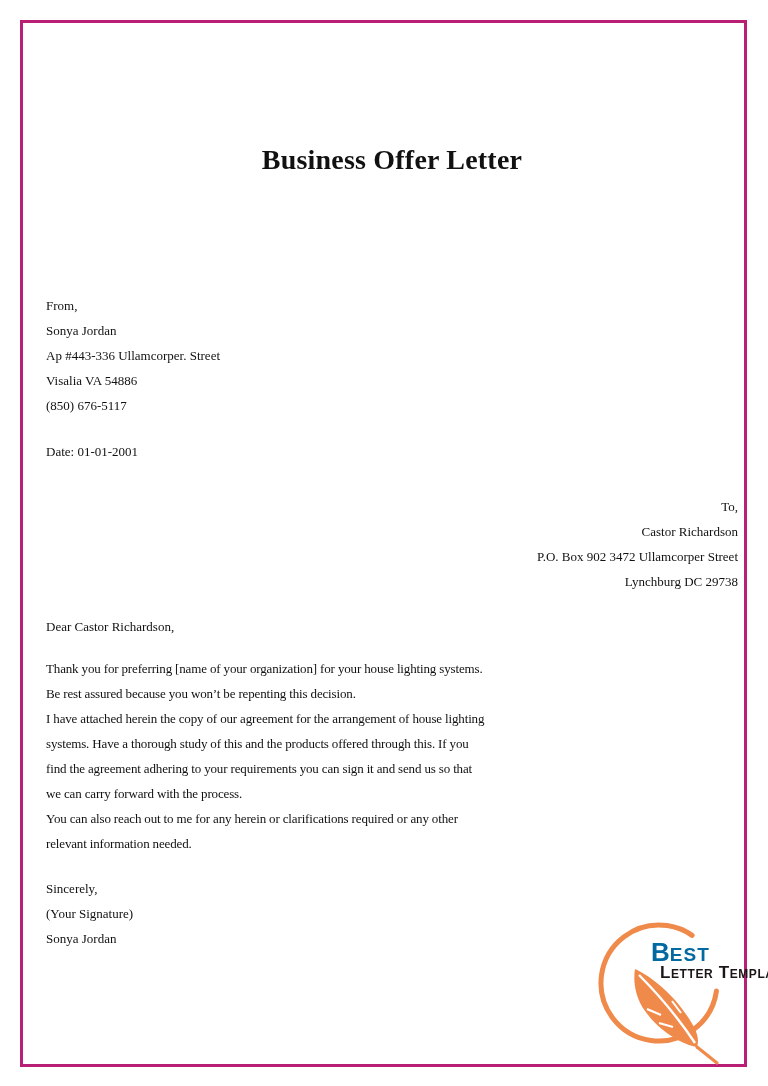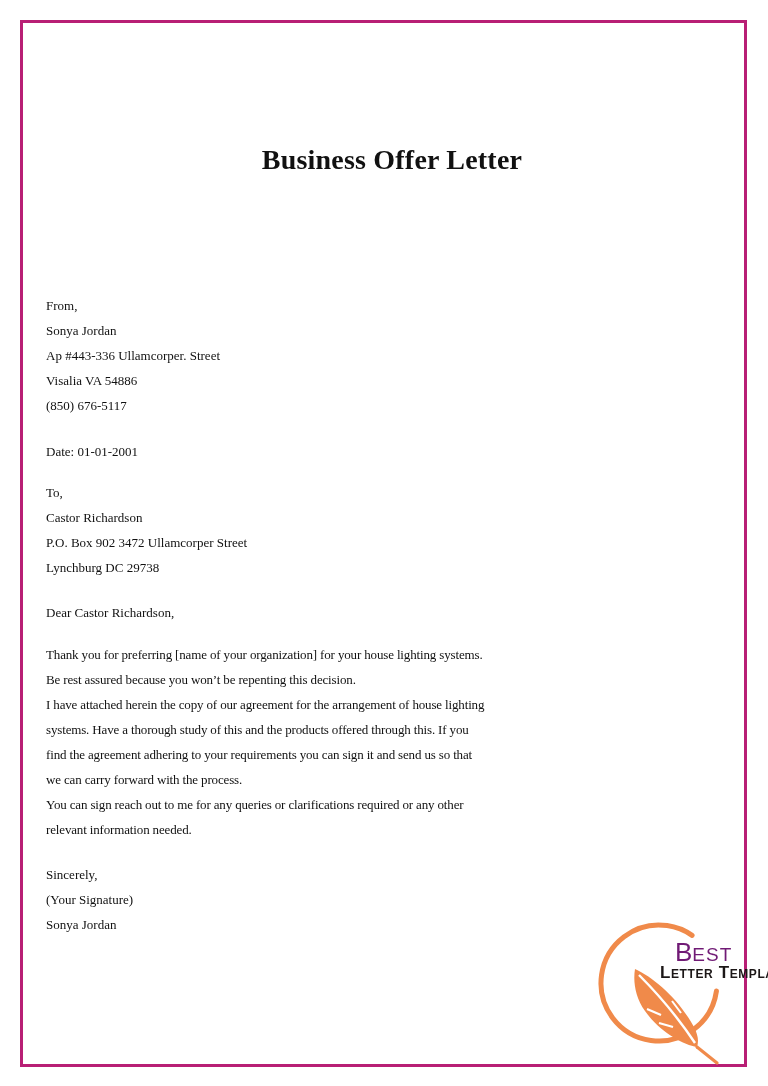--- a/index.html
+++ b/index.html
@@ -30,39 +30,39 @@
     font-weight: 700;
     letter-spacing: 0.2px;
   }
   .line {
     font-size: 13px;
     line-height: 25px;
     white-space: nowrap;
   }
   .from-block { margin-top: 117px; }
   .date-line { margin-top: 21px; }
-  .to-block { margin-top: 16px; }
+  .to-block { margin-top: 30px; text-align: right; }
   .subject-line { margin-top: 17px; }
   .subject-blank { text-decoration: none; letter-spacing: 0.5px; }
   .salutation { margin-top: 20px; }
   .body-block { margin-top: 17px; }
   .body-block .line { letter-spacing: -0.15px; }
   .closing-block { margin-top: 20px; }
   .brand-logo {
     position: absolute;
     left: 595px; top: 917px;
     width: 150px; height: 150px;
   }
   .brand-logo svg { position: absolute; left: 0; top: 0; }
   .brand-name {
     position: absolute;
-    left: 80px; top: 22px;
+    left: 56px; top: 22px;
     font-family: "Liberation Sans", sans-serif;
-    font-weight: 400;
-    color: #701a75;
+    font-weight: 700;
+    color: #0369a1;
     line-height: 1;
     white-space: nowrap;
   }
   .brand-name .big { font-size: 26px; }
   .brand-name .rest { font-size: 19px; letter-spacing: 1px; }
   .brand-tagline {
     position: absolute;
     left: 65px; top: 46px;
     font-family: "Liberation Sans", sans-serif;
     font-weight: 700;
@@ -103,21 +103,21 @@
 
     <div class="line salutation">Dear Castor Richardson,</div>
 
     <div class="body-block">
       <div class="line">Thank you for preferring [name of your organization] for your house lighting systems.</div>
       <div class="line">Be rest assured because you won’t be repenting this decision.</div>
       <div class="line">I have attached herein the copy of our agreement for the arrangement of house lighting</div>
       <div class="line">systems. Have a thorough study of this and the products offered through this. If you</div>
       <div class="line">find the agreement adhering to your requirements you can sign it and send us so that</div>
       <div class="line">we can carry forward with the process.</div>
-      <div class="line">You can sign reach out to me for any queries or clarifications required or any other</div>
+      <div class="line">You can also reach out to me for any herein or clarifications required or any other</div>
       <div class="line">relevant information needed.</div>
     </div>
 
     <div class="closing-block">
       <div class="line">Sincerely,</div>
       <div class="line">(Your Signature)</div>
       <div class="line">Sonya Jordan</div>
     </div>
 
   </div>

